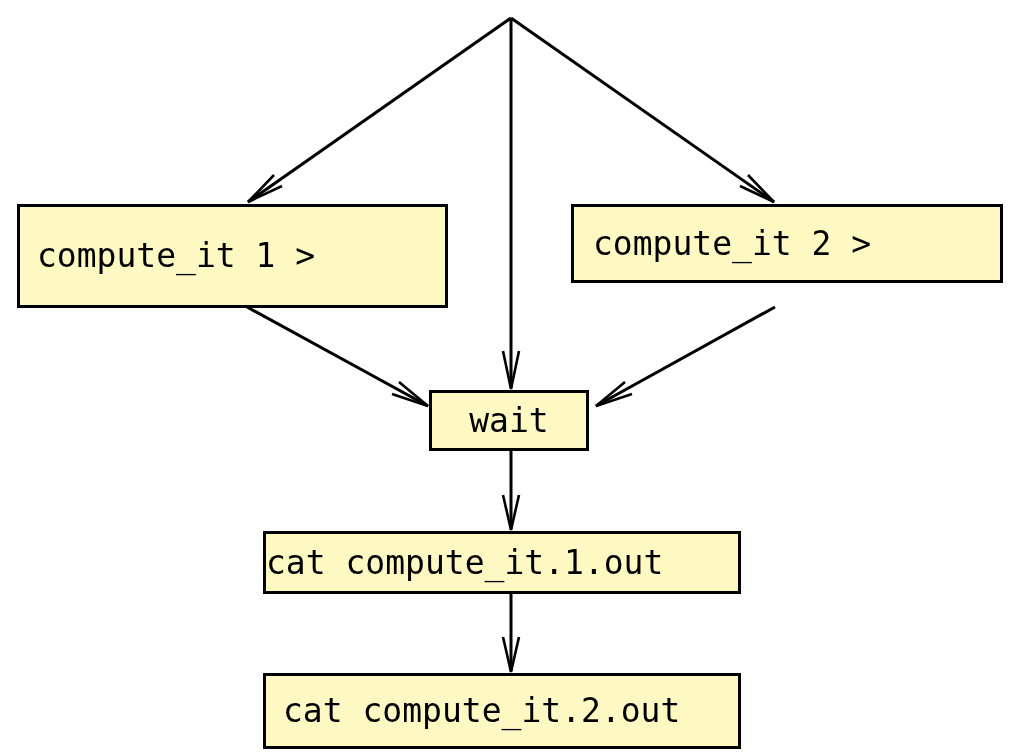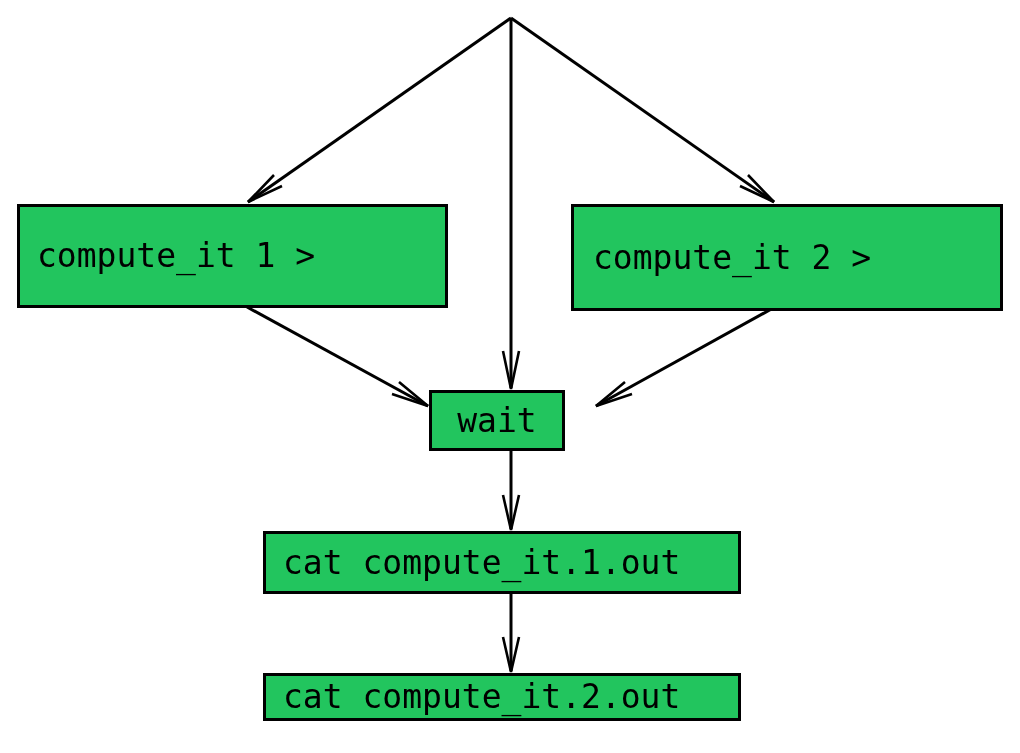--- a/index.html
+++ b/index.html
@@ -29,35 +29,35 @@
     fill: none;
     stroke-linecap: butt;
   }
   .edges-layer polyline.head {
     stroke-width: 2.6;
   }
   .node {
     position: absolute;
     box-sizing: border-box;
     border: 3px solid #000000;
-    background: #22c55e;
+    background: #fef9c3;
     color: #000000;
     font-size: 33px;
     line-height: 40px;
     display: flex;
     flex-direction: column;
     justify-content: center;
     white-space: pre;
   }
   .node span { display: block; }
   .node-compute1 { left: 17px;  top: 204px; width: 431px; height: 104px; padding-left: 17px; }
-  .node-compute2 { left: 571px; top: 204px; width: 432px; height: 107px; padding-left: 19px; }
-  .node-wait     { left: 429px; top: 390px; width: 136px; height: 61px;  align-items: center; }
-  .node-cat1     { left: 263px; top: 531px; width: 478px; height: 63px;  padding-left: 17px; }
-  .node-cat2     { left: 263px; top: 673px; width: 478px; height: 48px;  padding-left: 17px; justify-content: center; }
+  .node-compute2 { left: 571px; top: 204px; width: 432px; height: 79px; padding-left: 19px; }
+  .node-wait     { left: 429px; top: 390px; width: 160px; height: 61px;  align-items: center; }
+  .node-cat1     { left: 263px; top: 531px; width: 478px; height: 63px;  }
+  .node-cat2     { left: 263px; top: 673px; width: 478px; height: 76px;  padding-left: 17px; justify-content: center; }
 </style>
 </head>
 <body>
 
 <div class="canvas">
 
   <svg class="edges-layer" viewBox="0 0 1020 753" xmlns="http://www.w3.org/2000/svg">
 
     <g>
       <line x1="511" y1="18" x2="248" y2="202"></line>

